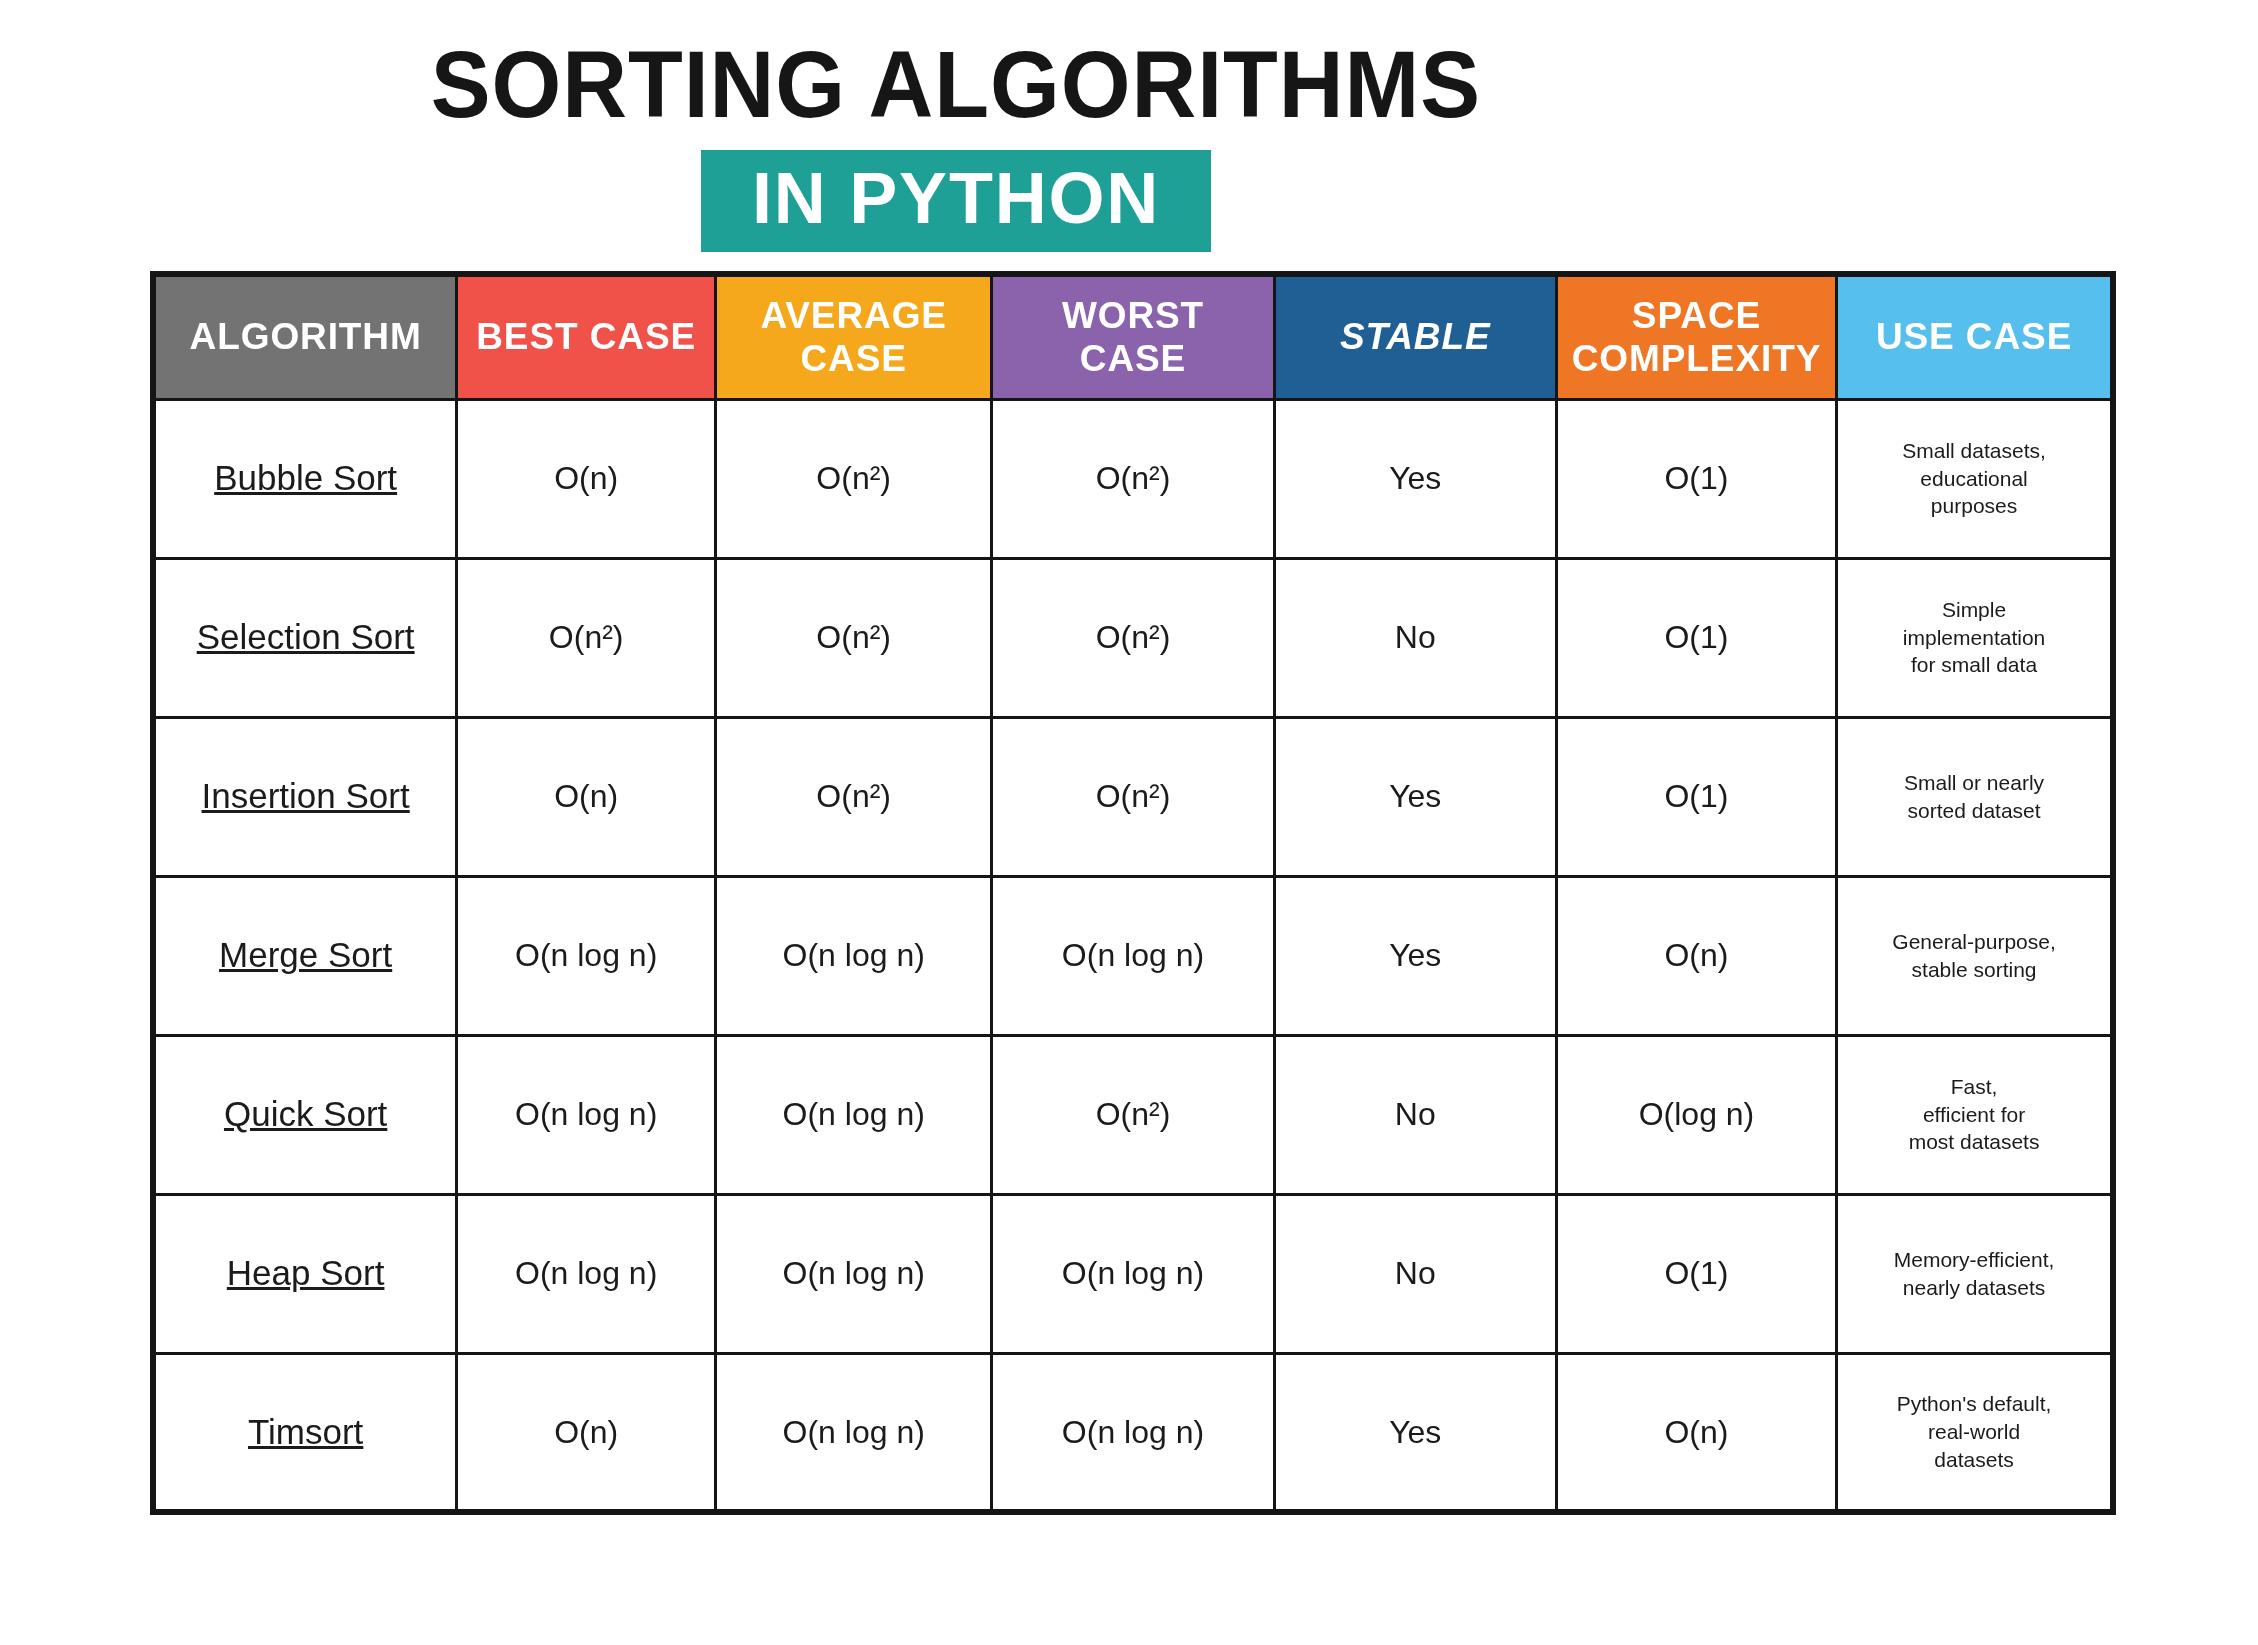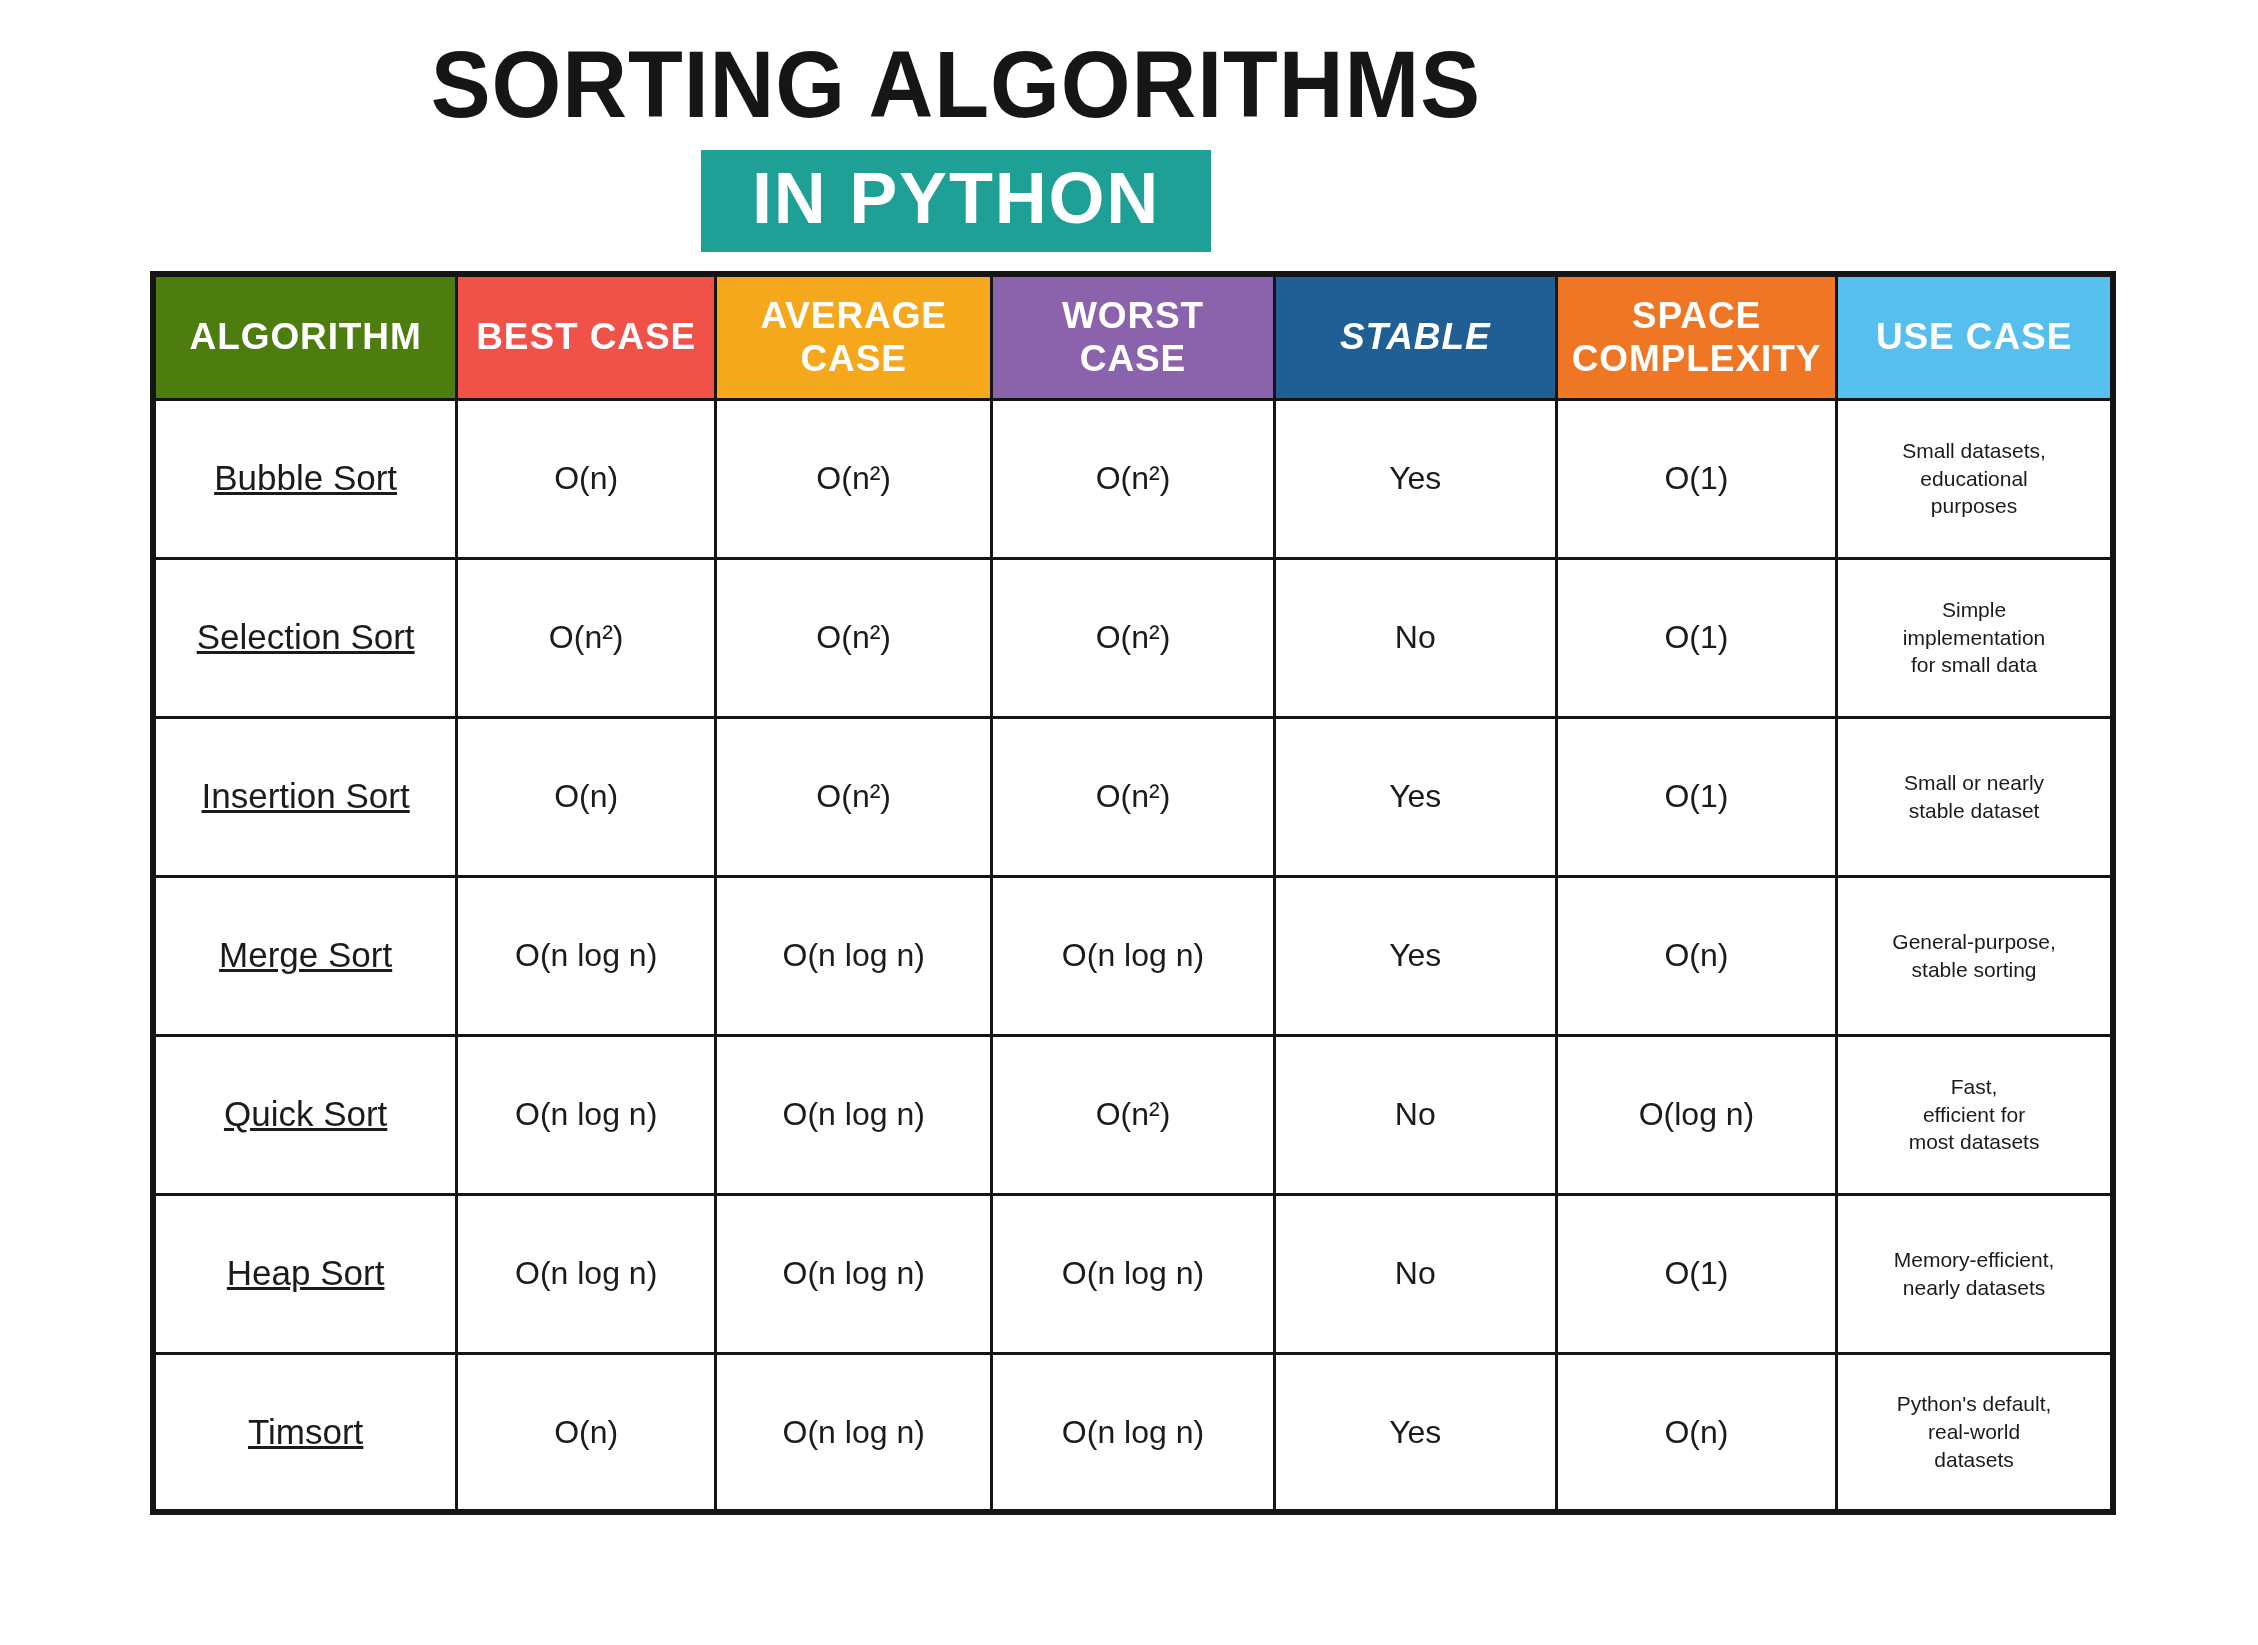--- a/index.html
+++ b/index.html
@@ -86,21 +86,21 @@
           <col style="width: 15.5%;">
           <col style="width: 13.2%;">
           <col style="width: 14.1%;">
           <col style="width: 14.4%;">
           <col style="width: 14.4%;">
           <col style="width: 14.3%;">
           <col style="width: 14.1%;">
         </colgroup>
       <thead>
         <tr id="header-row">
-            <th class="col-head" style="background: #4d7c0f;">ALGORITHM</th>
+            <th class="col-head" style="background: #737373;">ALGORITHM</th>
             <th class="col-head" style="background: rgb(240, 81, 73);">BEST CASE</th>
             <th class="col-head" style="background: rgb(246, 168, 28);">AVERAGE CASE</th>
             <th class="col-head" style="background: rgb(139, 99, 172);">WORST CASE</th>
             <th class="col-head" style="background: rgb(31, 95, 147); font-style: italic;">STABLE</th>
             <th class="col-head" style="background: rgb(238, 118, 36);">SPACE COMPLEXITY</th>
             <th class="col-head" style="background: rgb(87, 191, 237);">USE CASE</th>
           </tr>
       </thead>
       <tbody id="table-body">
           <tr>
@@ -126,21 +126,21 @@
 for small data</td>
           </tr>
           <tr>
             <td class="cell cell-algorithm">Insertion Sort</td>
             <td class="cell cell-best">O(n)</td>
             <td class="cell cell-average">O(n²)</td>
             <td class="cell cell-worst">O(n²)</td>
             <td class="cell cell-stable">Yes</td>
             <td class="cell cell-space">O(1)</td>
             <td class="cell cell-use_case">Small or nearly
-stable dataset</td>
+sorted dataset</td>
           </tr>
           <tr>
             <td class="cell cell-algorithm">Merge Sort</td>
             <td class="cell cell-best">O(n log n)</td>
             <td class="cell cell-average">O(n log n)</td>
             <td class="cell cell-worst">O(n log n)</td>
             <td class="cell cell-stable">Yes</td>
             <td class="cell cell-space">O(n)</td>
             <td class="cell cell-use_case">General-purpose,
 stable sorting</td>

